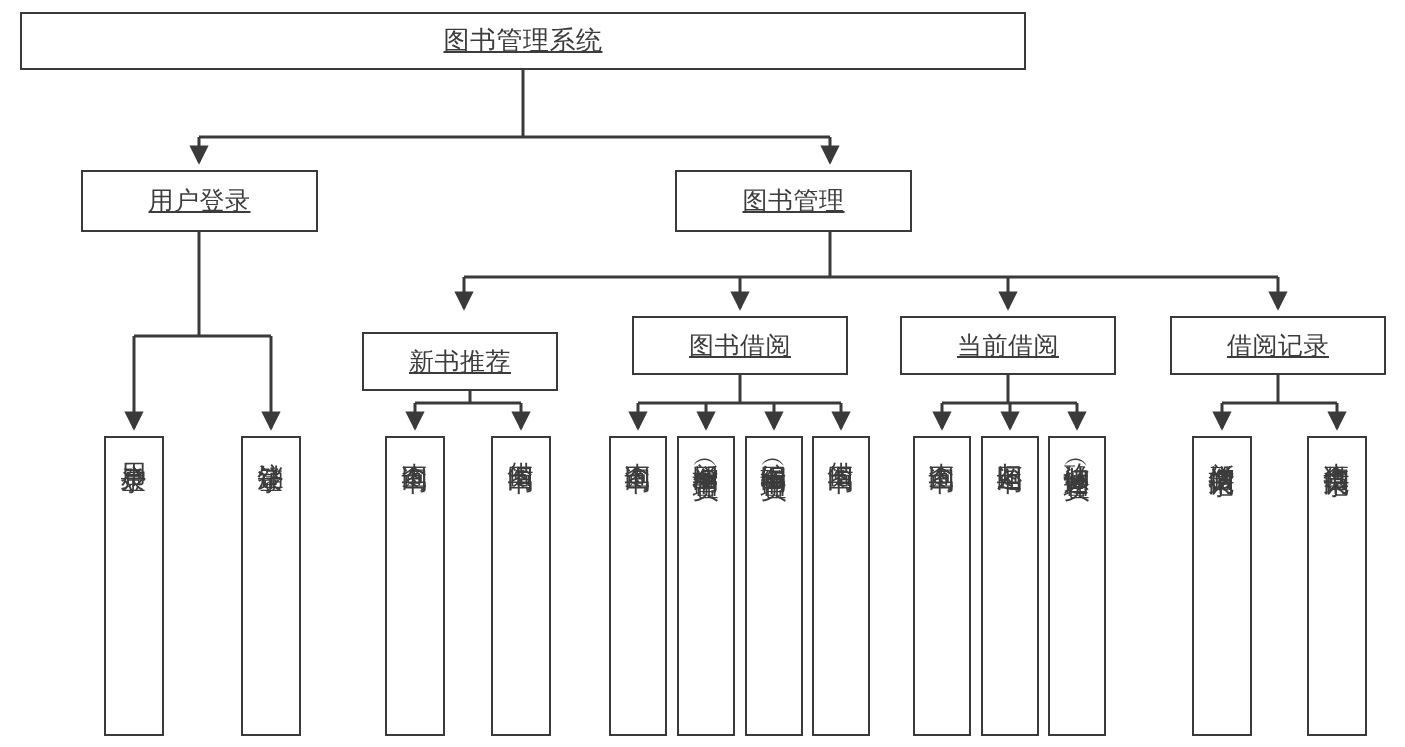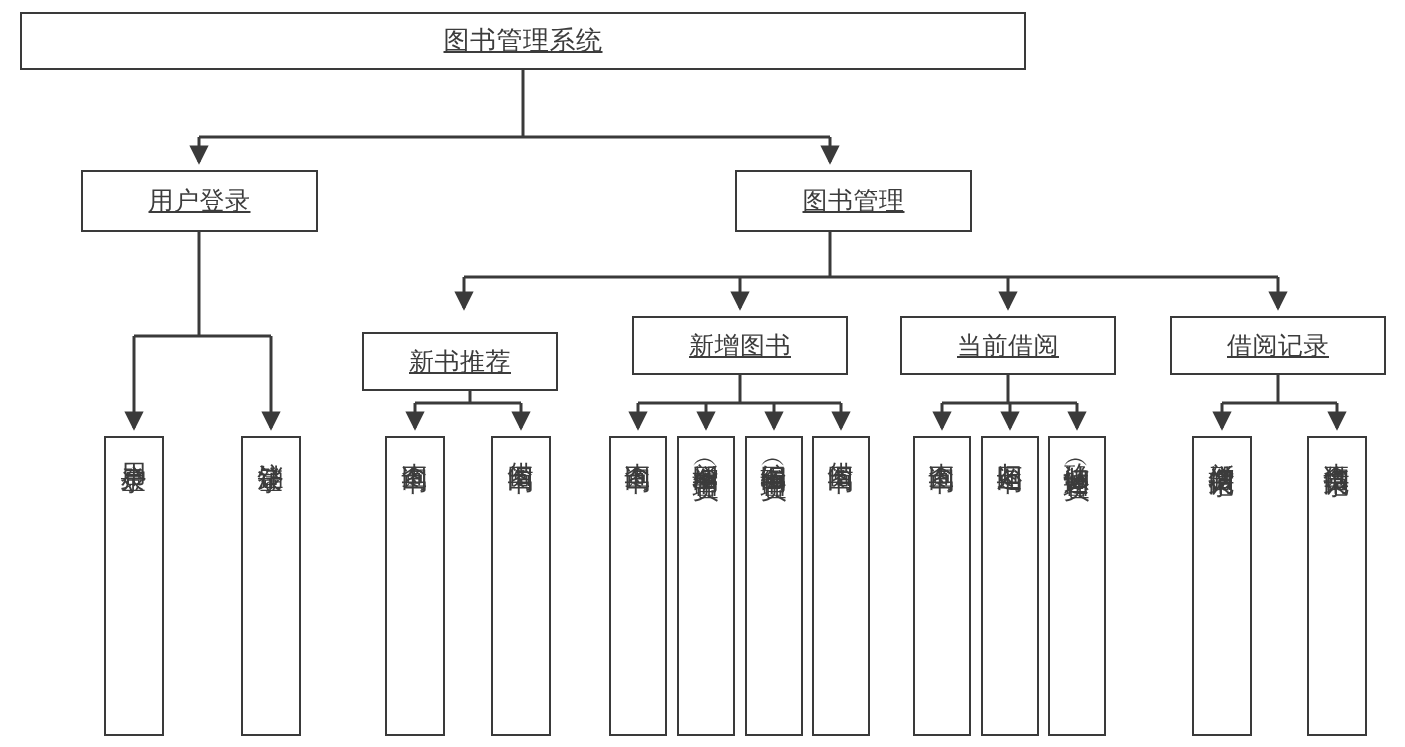--- a/index.html
+++ b/index.html
@@ -131,29 +131,29 @@
     </g>
   </svg>
 
   <div class="node horiz root" style="left:20px; top:12px; width:1006px; height:58px;">
     <span class="label">图书管理系统</span>
   </div>
 
   <div class="node horiz" style="left:81px; top:170px; width:237px; height:62px;">
     <span class="label">用户登录</span>
   </div>
-  <div class="node horiz" style="left:735px; top:170px; width:237px; height:62px;align-items:center;">
+  <div class="node horiz" style="left:675px; top:170px; width:237px; height:62px;align-items:center;">
     <span class="label">图书管理</span>
   </div>
 
   <div class="node horiz" style="left:362px; top:332px; width:196px; height:59px;">
     <span class="label">新书推荐</span>
   </div>
   <div class="node horiz" style="left:632px; top:316px; width:216px; height:59px;">
-    <span class="label">新增图书</span>
+    <span class="label">图书借阅</span>
   </div>
   <div class="node horiz" style="left:1170px; top:316px; width:216px; height:59px;">
     <span class="label">借阅记录</span>
   </div>
   <div class="node horiz" style="left:900px; top:316px; width:216px; height:59px;">
     <span class="label">当前借阅</span>
   </div>
 
   <div class="node vert" style="left:104px; top:436px; width:60px; height:300px;">
     <span class="label">用户登录</span>

